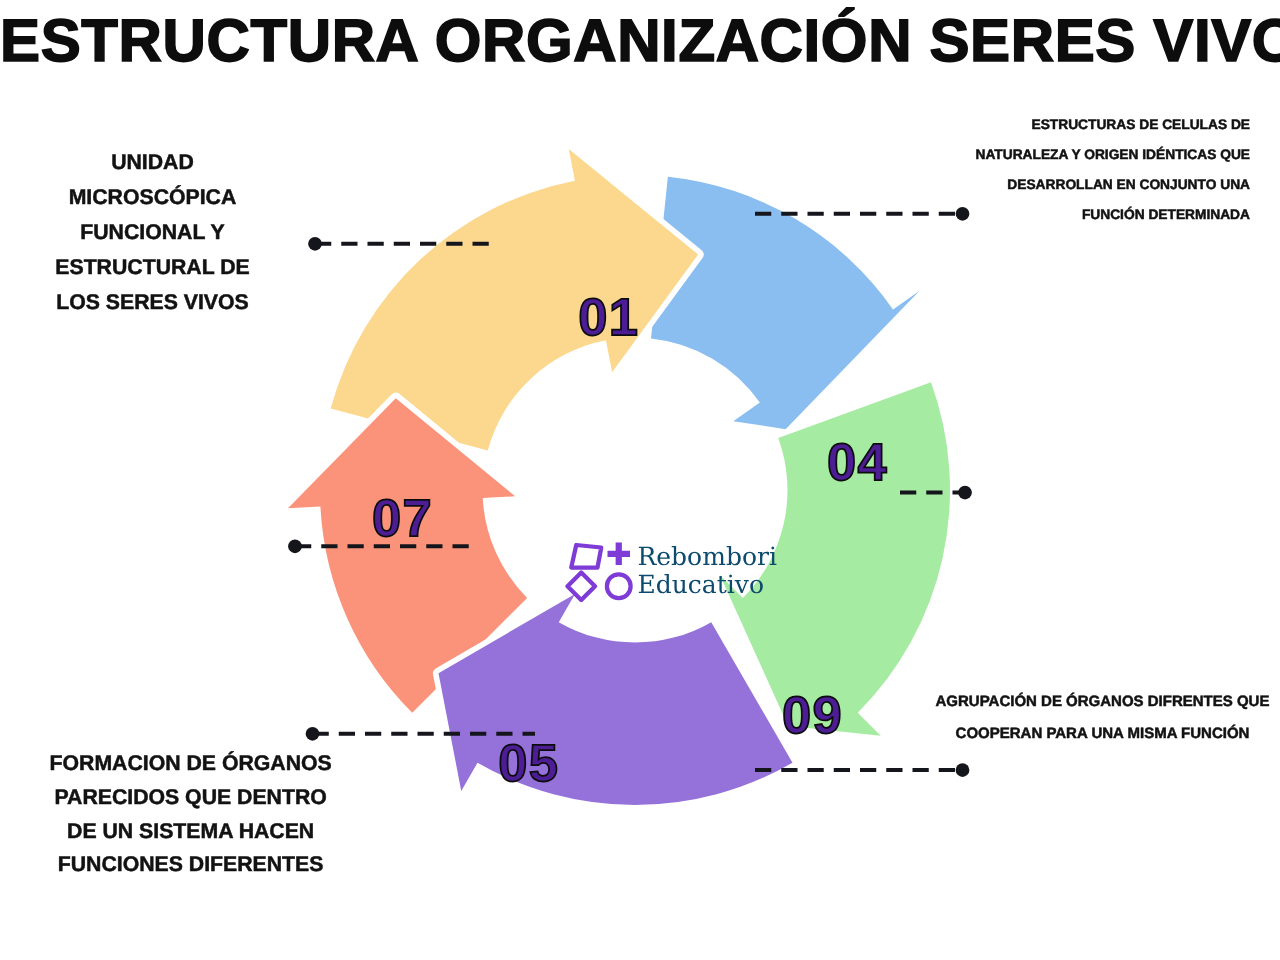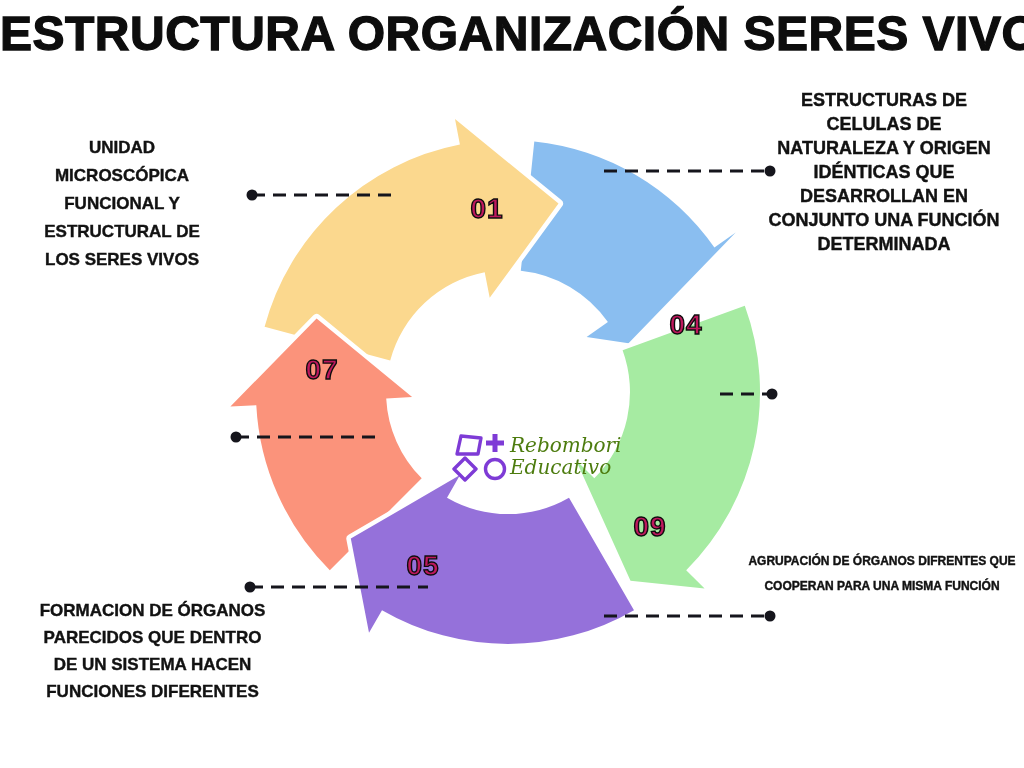--- a/index.html
+++ b/index.html
@@ -2,33 +2,33 @@
 <html><head>
 <meta charset="utf-8">
 <style>
   html,body{margin:0;padding:0;background:#ffffff;}
   .canvas{position:relative;width:1024px;height:768px;background:#ffffff;overflow:hidden;
           font-family:"Liberation Sans",sans-serif;}
   .title{position:absolute;left:0;right:0;top:6px;text-align:center;white-space:nowrap;
          font-size:48px;font-weight:700;letter-spacing:.5px;color:#0d0d0d;
          -webkit-text-stroke:1.3px #0d0d0d;}
   #diagram{position:absolute;left:0;top:0;}
-  .num{position:absolute;transform:translate(-50%,-50%);font-size:28px;font-weight:700;
-       letter-spacing:1px;color:#be185d;-webkit-text-stroke:1.4px #0c0c0c;}
+  .num{position:absolute;transform:translate(-50%,-50%);font-size:42px;font-weight:700;
+       letter-spacing:1px;color:#4c1d95;margin-top:45px;-webkit-text-stroke:1.4px #0c0c0c;}
   .ann{position:absolute;font-weight:700;color:#121212;text-align:center;
        -webkit-text-stroke:.4px #121212;}
-  .ann-tl{left:26px;top:116px;width:192px;font-size:17px;line-height:28px;margin-top:18px;}
-  .ann-tr{left:768px;top:88px;width:232px;font-size:18px;line-height:24px;}
+  .ann-tl{left:26px;top:116px;width:192px;font-size:17px;line-height:28px;}
+  .ann-tr{left:768px;top:88px;width:232px;font-size:11px;line-height:24px;text-align:right;}
   .ann-r {left:791px;top:302px;width:212px;font-size:16.5px;line-height:25px;}
   .ann-br{left:746px;top:549px;width:272px;font-size:12px;line-height:25px;}
   .ann-l {left:38px;top:368px;width:175px;font-size:17px;line-height:27px;}
   .ann-bl{left:30px;top:597px;width:245px;font-size:17px;line-height:27px;}
   .logo{position:absolute;left:451px;top:430px;display:flex;align-items:center;gap:3px;}
-  .logo-text{font-family:"DejaVu Serif",serif;font-style:italic;font-size:20px;
-             line-height:22px;color:#4d7c0f;}
+  .logo-text{font-family:"DejaVu Serif",serif;font-size:20px;
+             line-height:22px;color:#0c4a6e;}
 </style>
 </head>
 <body>
 
 <div class="canvas">
 
   <div class="title">ESTRUCTURA ORGANIZACIÓN SERES VIVOS</div>
 
   <svg id="diagram" width="1024" height="768" viewBox="0 0 1024 768">
       <path d="M 534.3 141.4 A 252 252 0 0 1 714.4 247.5 L 735.7 232.5 L 628.5 343.3 L 586.6 336.9 L 607.9 322.0 A 122 122 0 0 0 520.8 270.7 Z" fill="#8ABEF0" stroke="#FFFFFF" stroke-width="9" stroke-linejoin="round" style="paint-order:stroke"></path>

